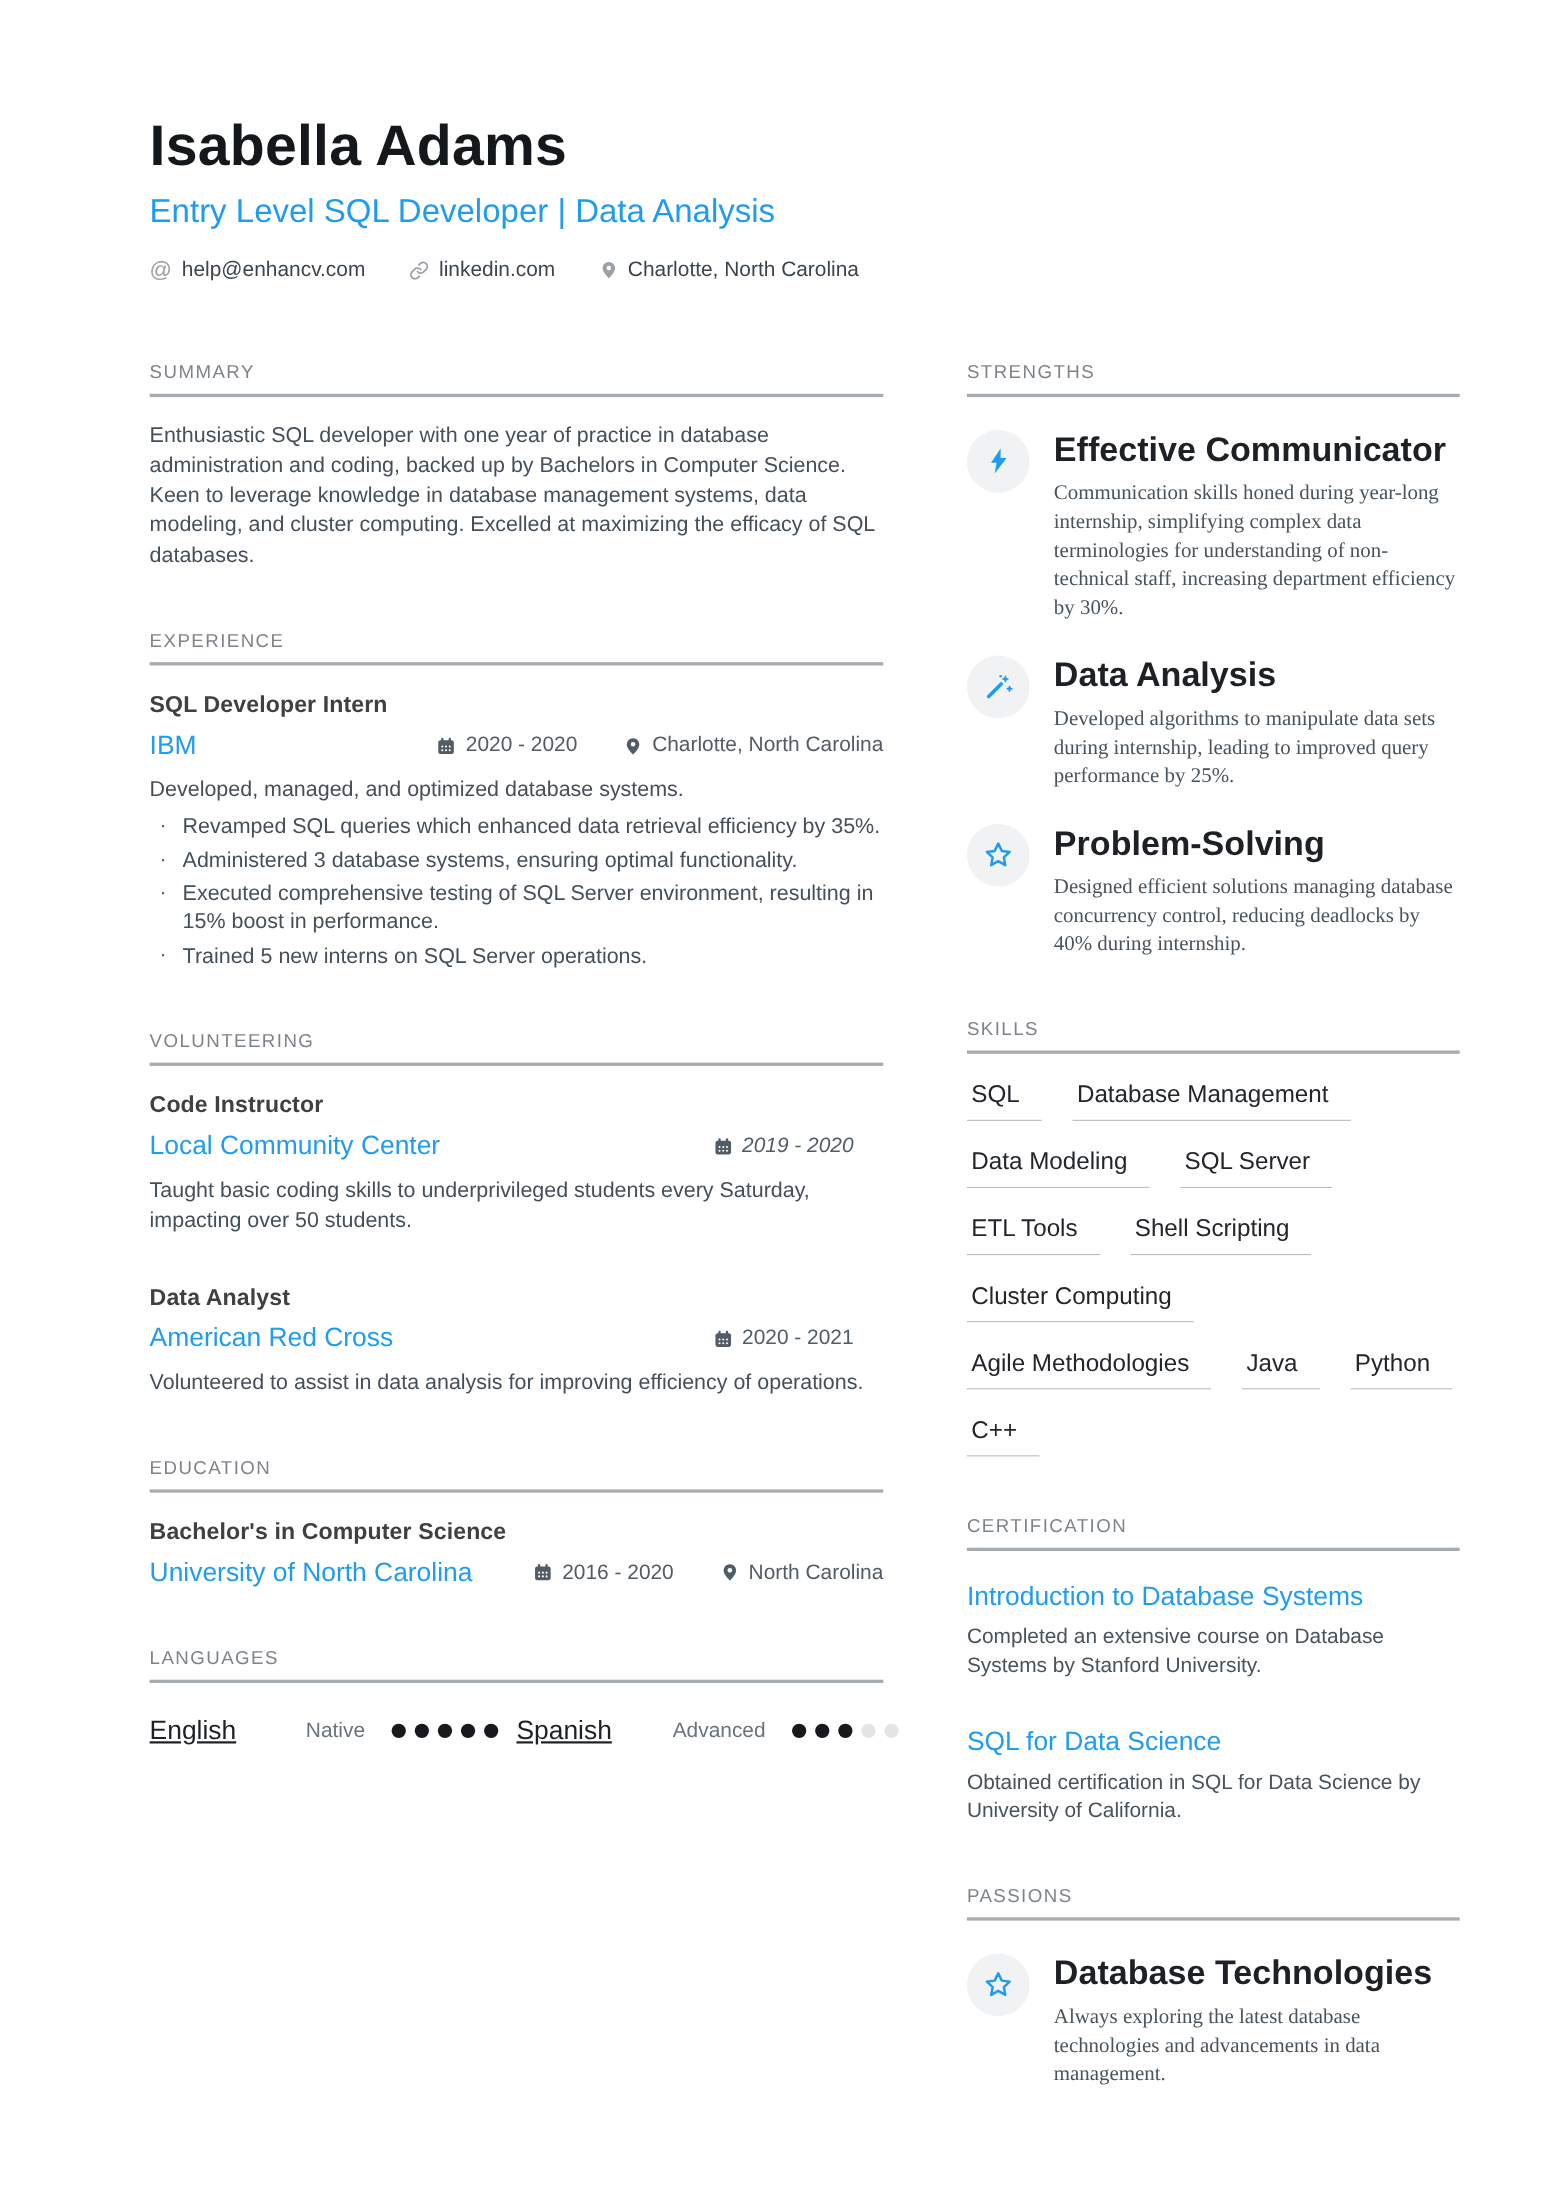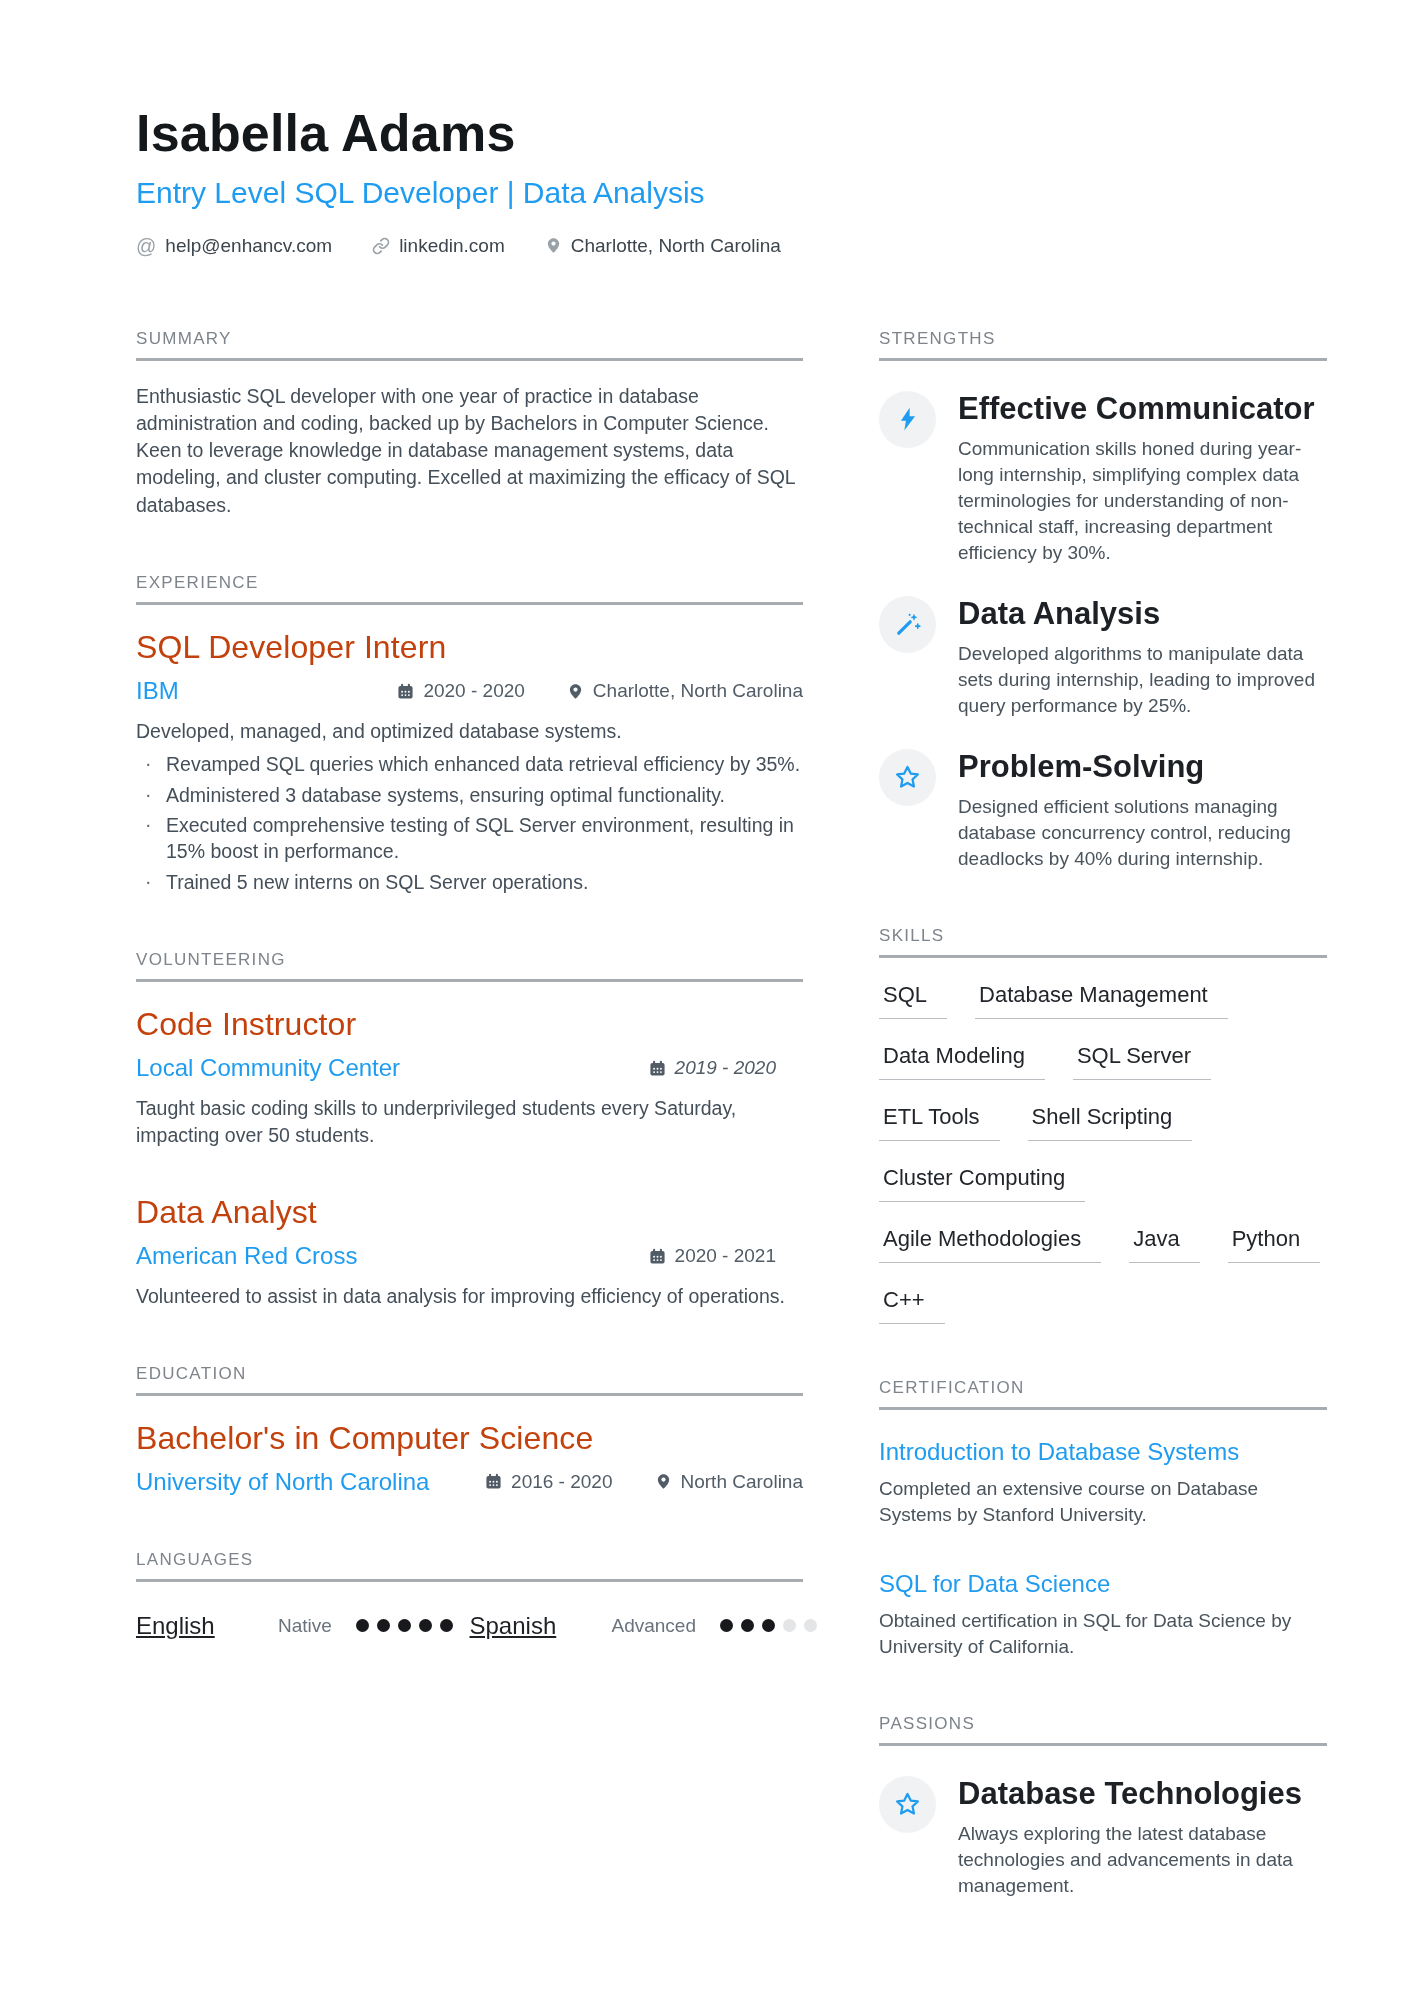--- a/index.html
+++ b/index.html
@@ -24,21 +24,21 @@
   section{margin-top:54px;}
   section:first-child{margin-top:0;}
   .sec-h{
     margin:0;font-size:17px;font-weight:400;color:#7e848b;letter-spacing:1.3px;
     padding-bottom:9px;border-bottom:3px solid #a7acb1;
   }
   
   .summary-text{margin:22px 0 0;font-size:19.5px;line-height:1.4;color:#454f59;}
   .entry{margin-top:24px;}
   .entry + .entry{margin-top:46px;}
-  .entry-title{font-size:32px;font-weight:400;color:#c2410c;letter-spacing:.1px;}
+  .entry-title{font-size:21px;font-weight:700;color:#404040;letter-spacing:.1px;}
   .meta{margin-top:11px;display:flex;align-items:center;}
   .org-link{font-size:24px;color:#1f9cf0;}
   .meta-right{margin-left:auto;display:flex;align-items:center;gap:42px;}
   .meta-item{display:flex;align-items:center;gap:9px;font-size:19px;color:#525c66;}
   .m-ico{color:#525c66;display:flex;align-items:center;}
   .entry-summary{margin-top:13px;font-size:19.5px;line-height:1.36;color:#454f59;}
   .bullets{margin-top:7px;}
   .bullet{position:relative;padding-left:30px;margin-top:5px;font-size:19.5px;line-height:1.33;color:#454f59;}
   .bullet::before{content:"\00B7";position:absolute;left:9px;top:-1px;color:#5a646d;}
   .lang-row{display:flex;margin-top:30px;align-items:center;}
@@ -46,21 +46,21 @@
   .lang-name{font-size:24px;color:#1d2125;width:142px;flex:none;text-decoration:underline;}
   .lang-level{font-size:19px;color:#6a737c;margin-right:24px;}
   .dots{display:flex;gap:8px;align-items:center;}
   .dot{width:13px;height:13px;border-radius:50%;background:#e3e5e7;}
   .dot.filled{background:#17191c;}
   
   .card-item{display:flex;gap:22px;margin-top:30px;}
   .card-circle{width:57px;height:57px;border-radius:50%;background:#f1f2f3;flex:none;
     display:flex;align-items:center;justify-content:center;color:#1f9cf0;}
   .card-title{font-size:31px;font-weight:700;color:#1d2125;}
-  .card-desc{margin-top:9px;font-size:19px;line-height:1.37;color:#49535c;}
+  .card-desc{margin-top:9px;font-size:19px;line-height:1.37;color:#49535c;font-family:Liberation Serif, serif;}
   .skill-rows{margin-top:4px;}
   .skill-row{display:flex;column-gap:28px;margin-top:24px;}
   .skill{font-size:22px;color:#22262b;padding:0 20px 10px 4px;border-bottom:1px solid #b9bdc1;white-space:nowrap;}
   .cert{margin-top:28px;}
   .cert + .cert{margin-top:42px;}
   .cert-title{font-size:24px;color:#1f9cf0;}
   .cert-desc{margin-top:10px;font-size:19px;line-height:1.37;color:#49535c;}
 </style>
 </head>
 <body>

